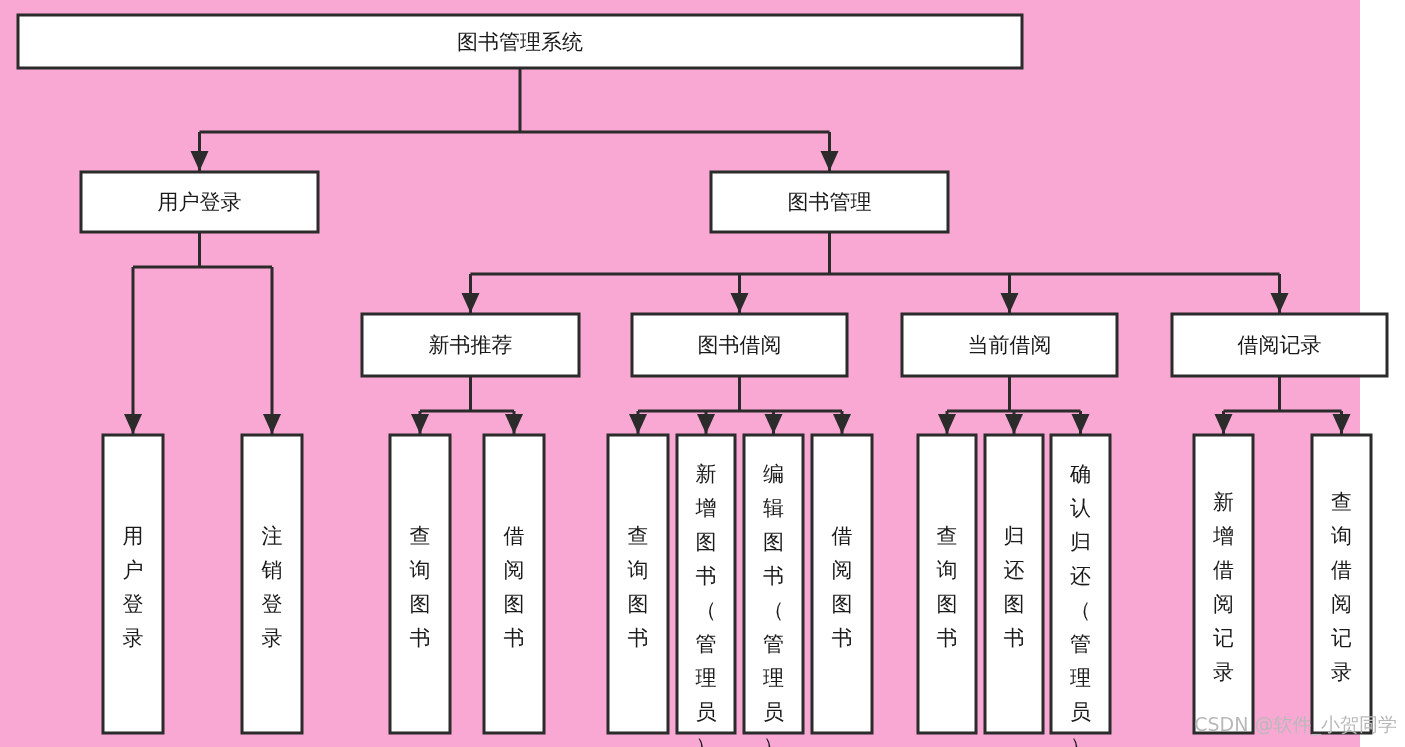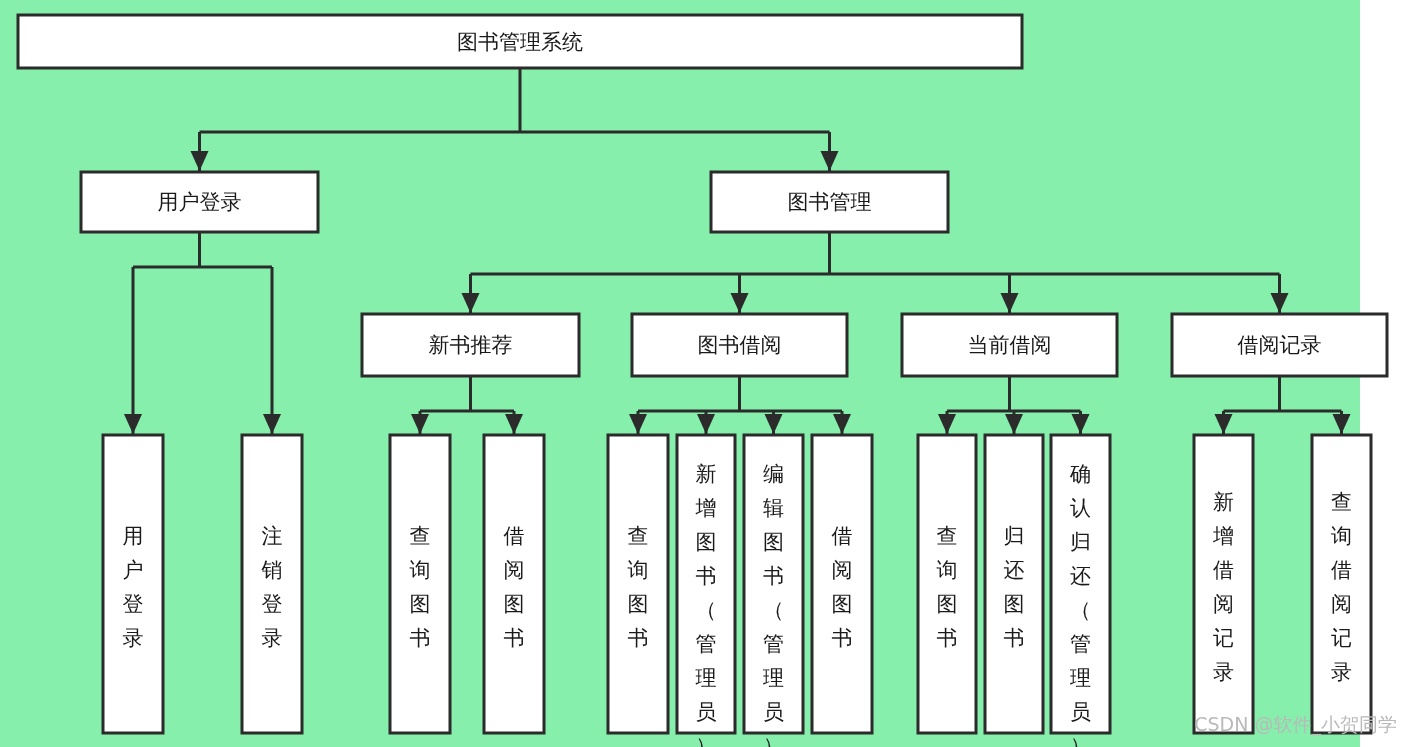--- a/index.html
+++ b/index.html
@@ -11,21 +11,21 @@
   body {
     width: 1405px;
     height: 747px;
     overflow: hidden;
     font-family: "DejaVu Sans", "Liberation Sans", sans-serif;
   }
   #diagram-root {
     position: relative;
     width: 1360px;
     height: 747px;
-    background: #86efac;
+    background: #f9a8d4;
   }
   svg#diagram-svg {
     display: block;
     width: 1405px;
     height: 747px;
   }
   .node-box {
     fill: #ffffff;
     stroke: #2b2b2b;
     stroke-width: 3;

